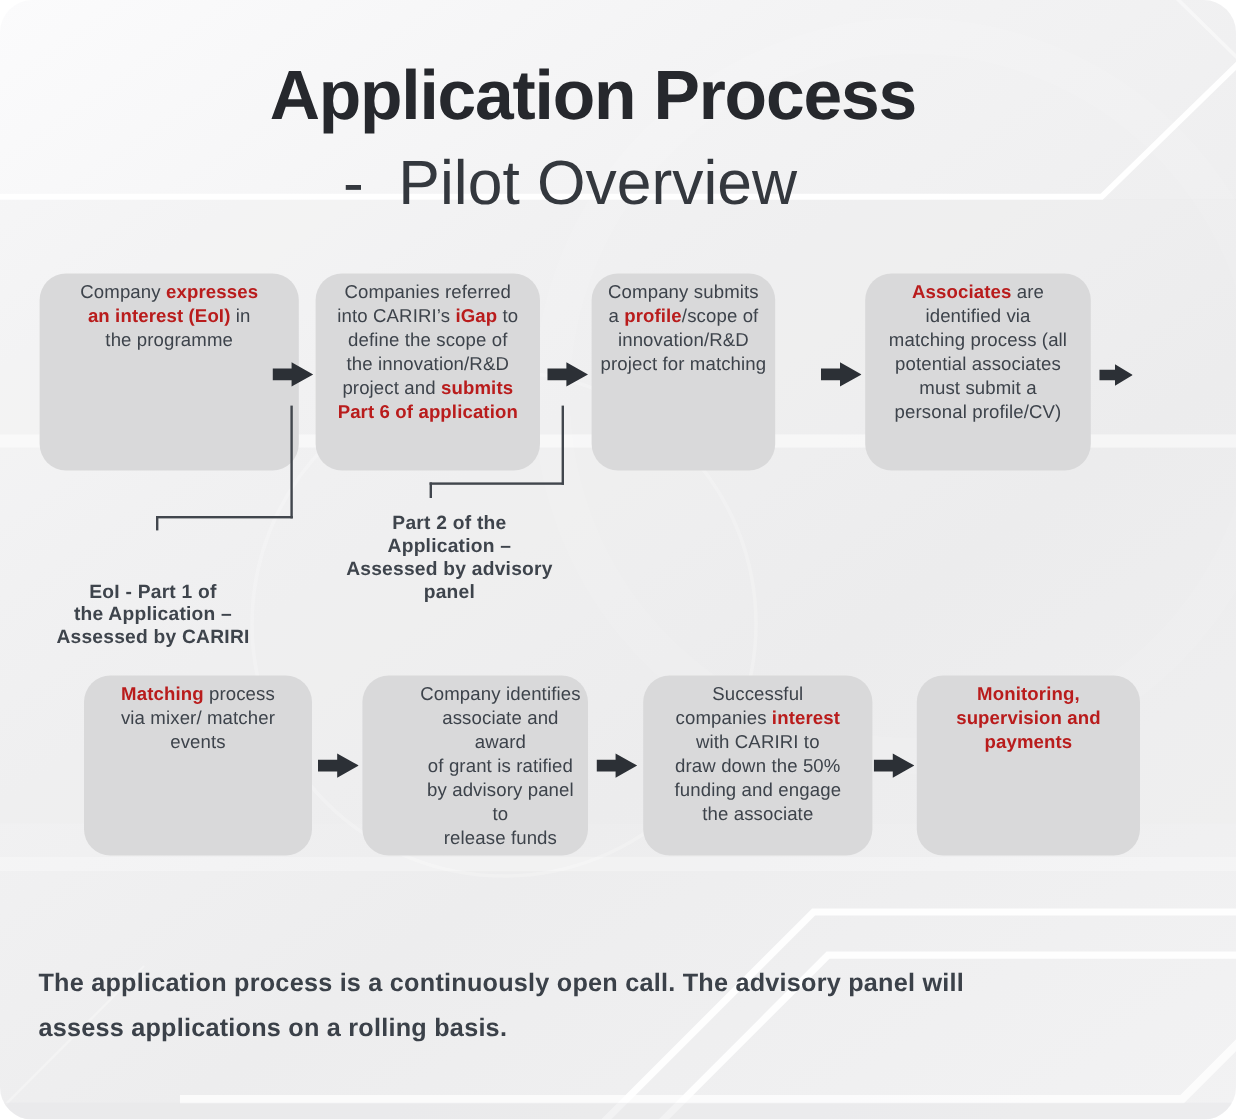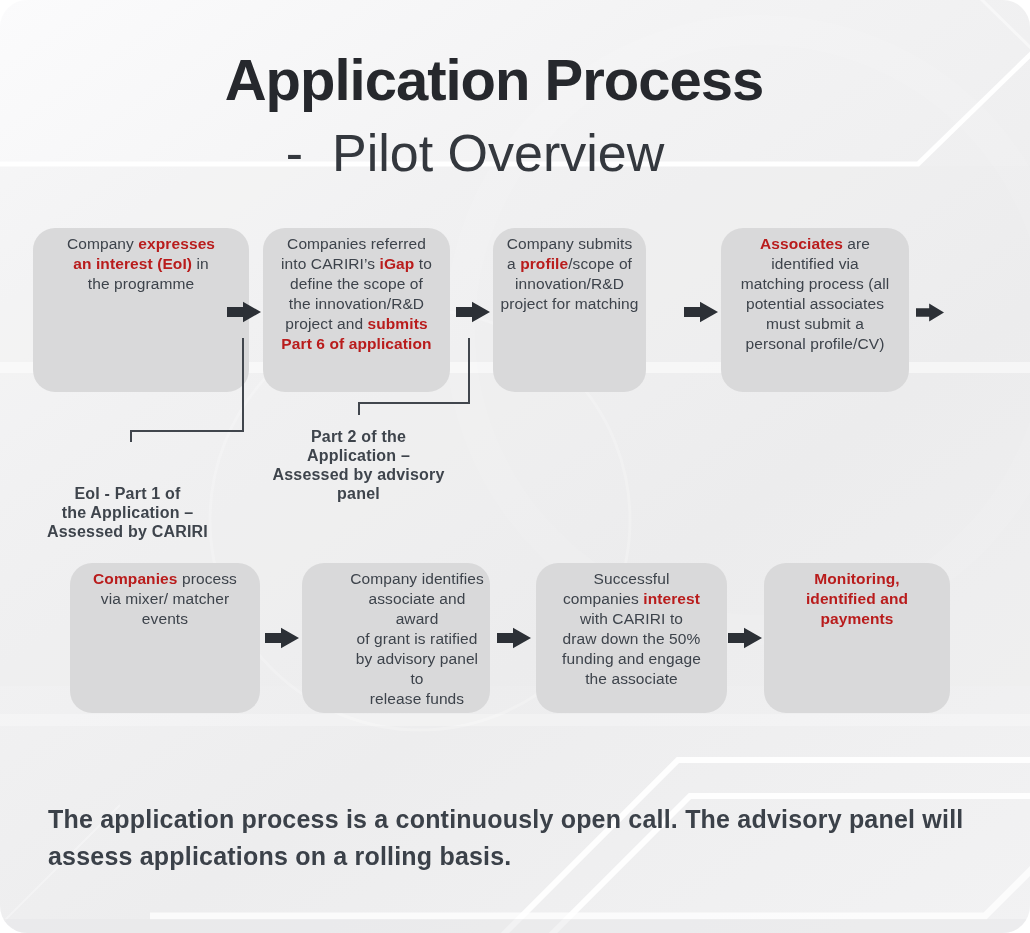--- a/index.html
+++ b/index.html
@@ -52,25 +52,25 @@
   .conn{position:absolute;}
   .connA{left:130px;top:338px;width:112px;height:92px;border-right:2px solid #41464d;border-bottom:2px solid #41464d;}
   .connA-tick{left:130px;top:430px;height:12px;width:0;border-left:2px solid #41464d;}
   .connB{left:358px;top:338px;width:110px;height:64px;border-right:2px solid #41464d;border-bottom:2px solid #41464d;}
   .connB-tick{left:358px;top:402px;height:13px;width:0;border-left:2px solid #41464d;}
   .ann{
     position:absolute;font-weight:700;font-size:16px;line-height:19px;
     color:#3e444c;text-align:center;white-space:pre-line;letter-spacing:.2px;
   }
   .annA{left:30px;top:444px;width:195px;margin-top:40px;}
-  .annB{left:256px;top:427px;width:205px;text-align:center;}
+  .annB{left:272px;top:427px;width:205px;text-align:center;}
   .footer{
     position:absolute;left:32px;top:801px;width:940px;
-    font-size:25px;line-height:37px;font-weight:700;letter-spacing:.2px;
-    color:#3b4149;white-space:pre-line;margin-left:16px;
+    font-size:21px;line-height:37px;font-weight:700;letter-spacing:.2px;
+    color:#3b4149;white-space:pre-line;
   }
 </style>
 </head>
 <body>
 
 <div class="stage">
 
   <svg class="bg" viewBox="0 0 1030 933" xmlns="http://www.w3.org/2000/svg" aria-hidden="true">
     <rect x="0" y="166" width="1030" height="520" fill="#e9e9eb" opacity="0.2"></rect>
     <circle cx="420" cy="520" r="210" stroke="#ffffff" stroke-width="3" opacity="0.22" fill="none"></circle>
@@ -128,21 +128,21 @@
 
   <div class="ann annA">EoI - Part 1 of
 the Application –
 Assessed by CARIRI</div>
   <div class="ann annB">Part 2 of the
 Application –
 Assessed by advisory
 panel</div>
 
   <div class="box r2 b2-1">
-    <div class="rich"><span class="bold">Companies</span><span> process
+    <div class="rich"><span class="bold">Matching</span><span> process
 via mixer/ matcher
 events</span></div>
   </div>
   <div class="arr a5"></div>
   <div class="box r2 b2-2">
     <div class="rich"><span>Company identifies
 associate and award
 of grant is ratified
 by advisory panel to
 release funds</span></div>
@@ -152,20 +152,20 @@
     <div class="rich"><span>Successful
 companies </span><span class="bold">interest</span><span>
 with CARIRI to
 draw down the 50%
 funding and engage
 the associate</span></div>
   </div>
   <div class="arr a7"></div>
   <div class="box r2 b2-4">
     <div class="rich"><span class="bold">Monitoring,
-identified and
+supervision and
 payments</span></div>
   </div>
 
   <div class="footer">The application process is a continuously open call. The advisory panel will
 assess applications on a rolling basis.</div>
 
 </div>
 
 </body></html>

